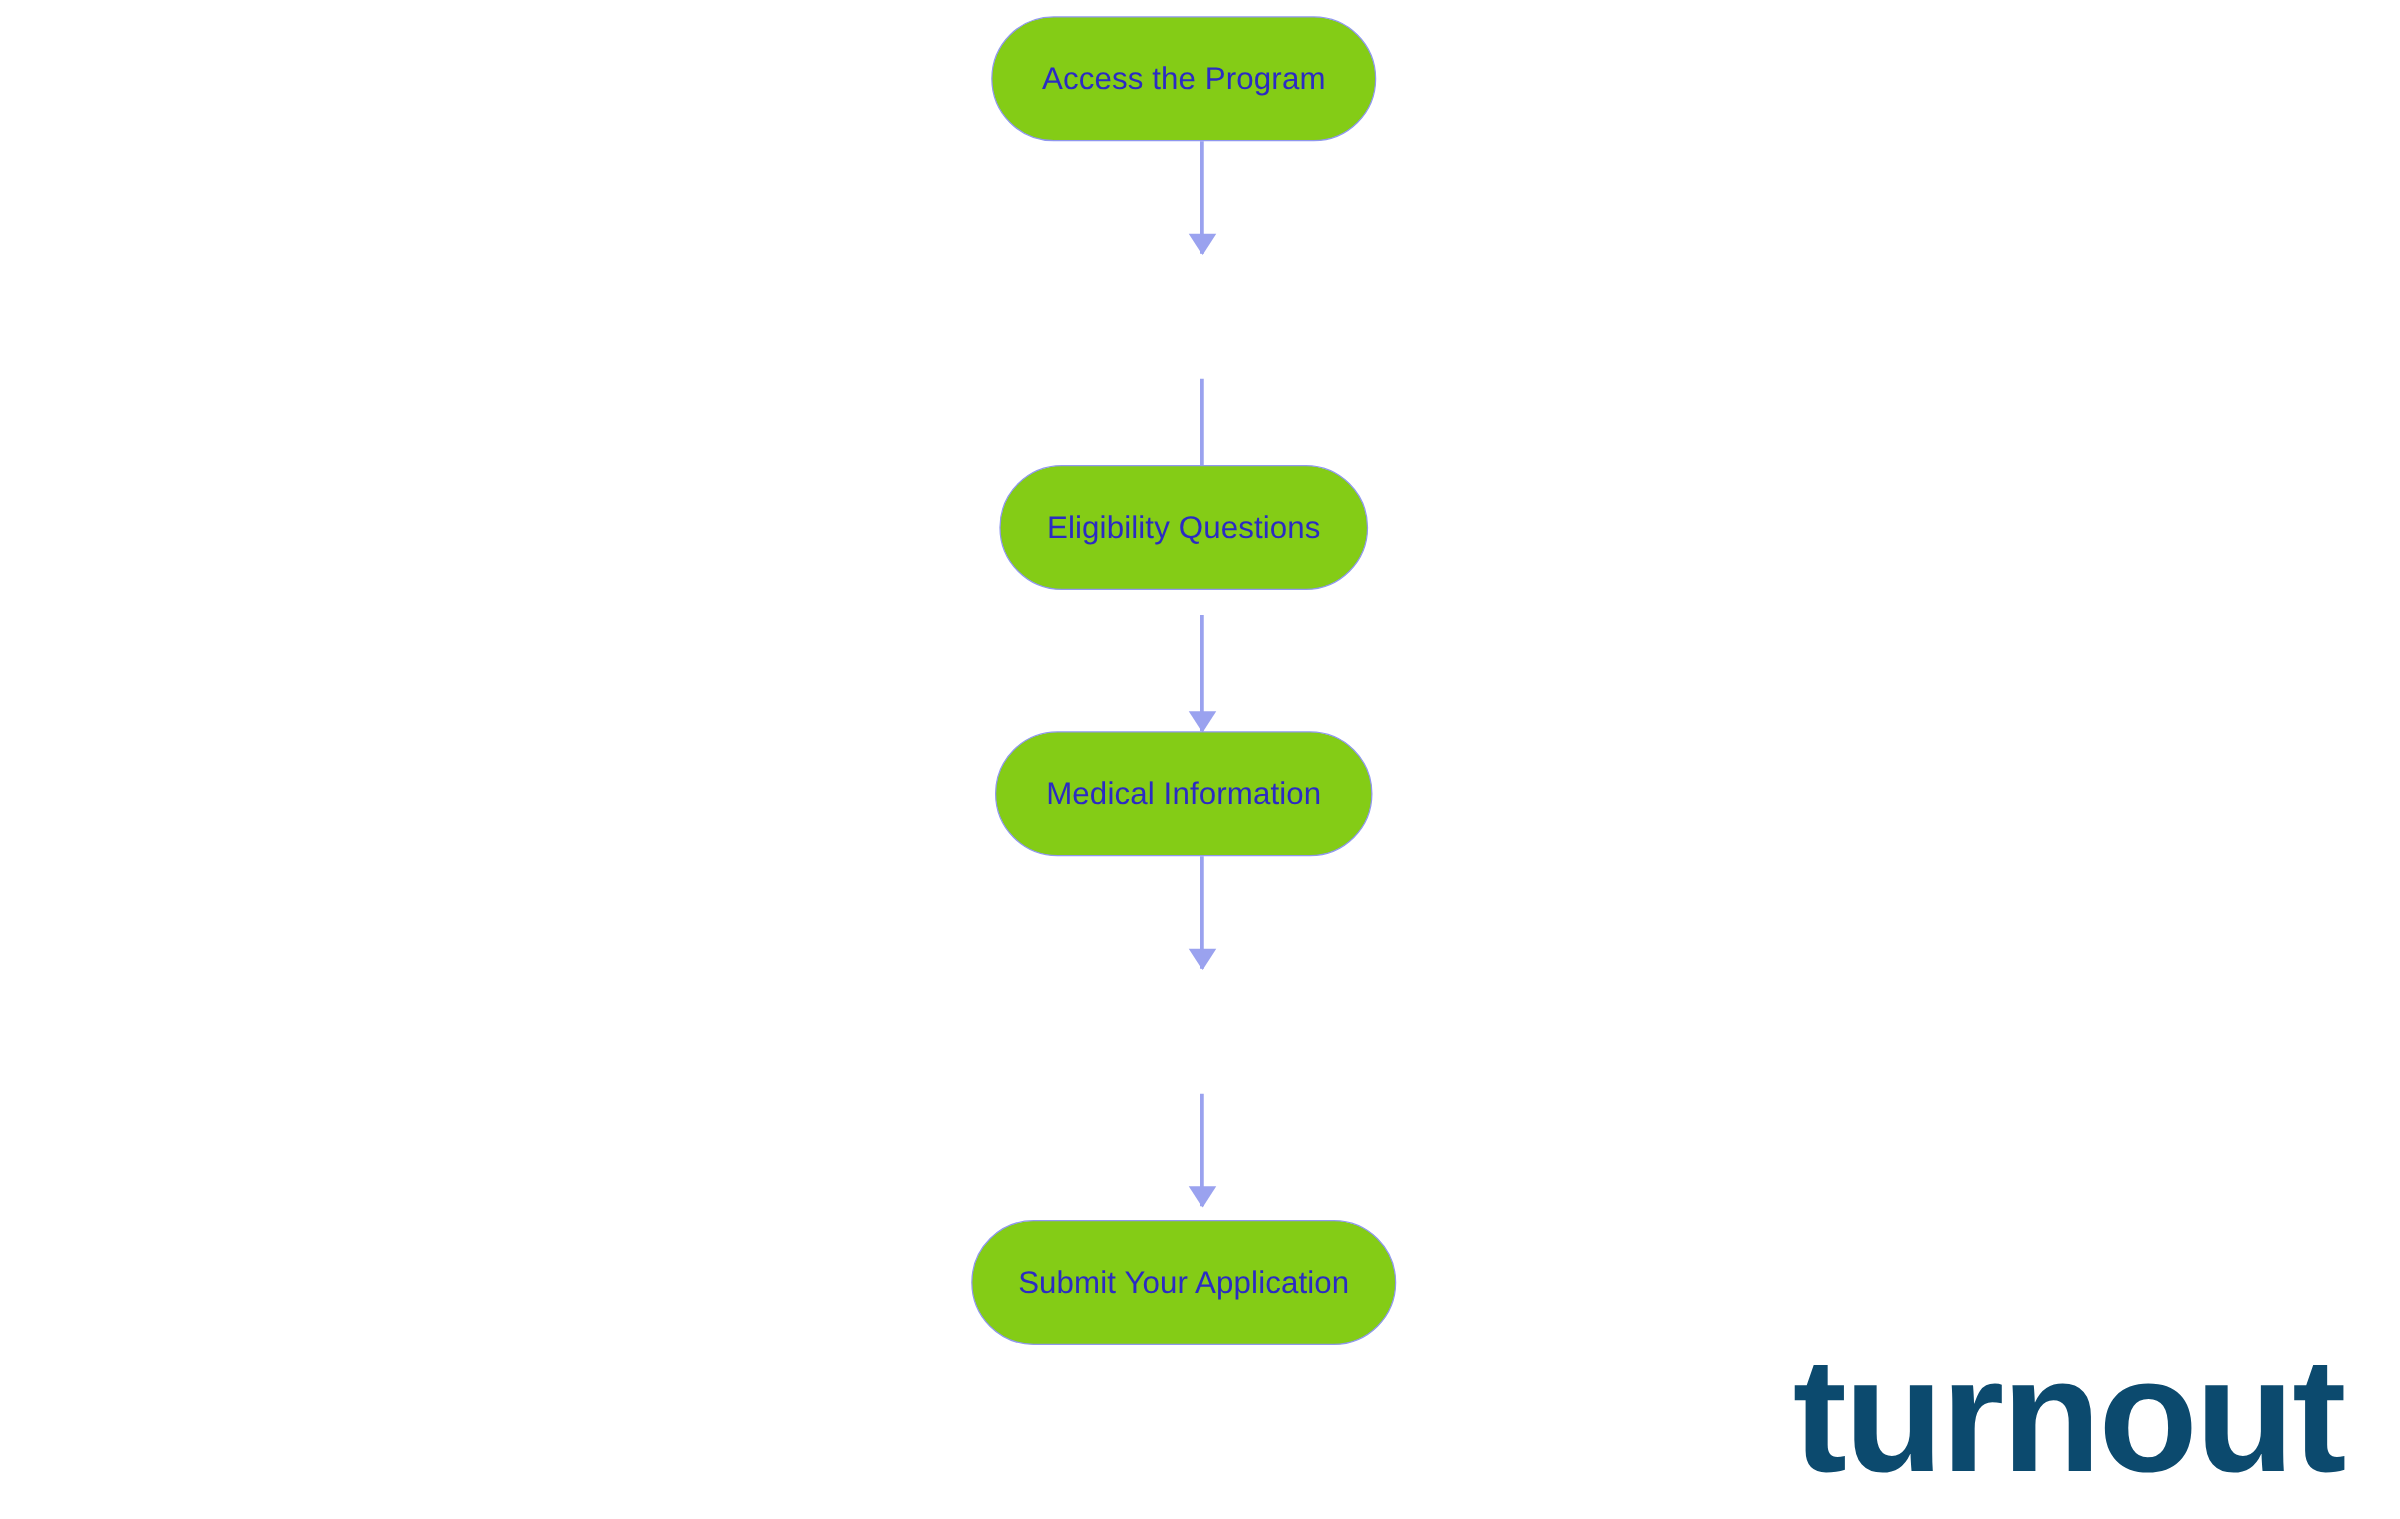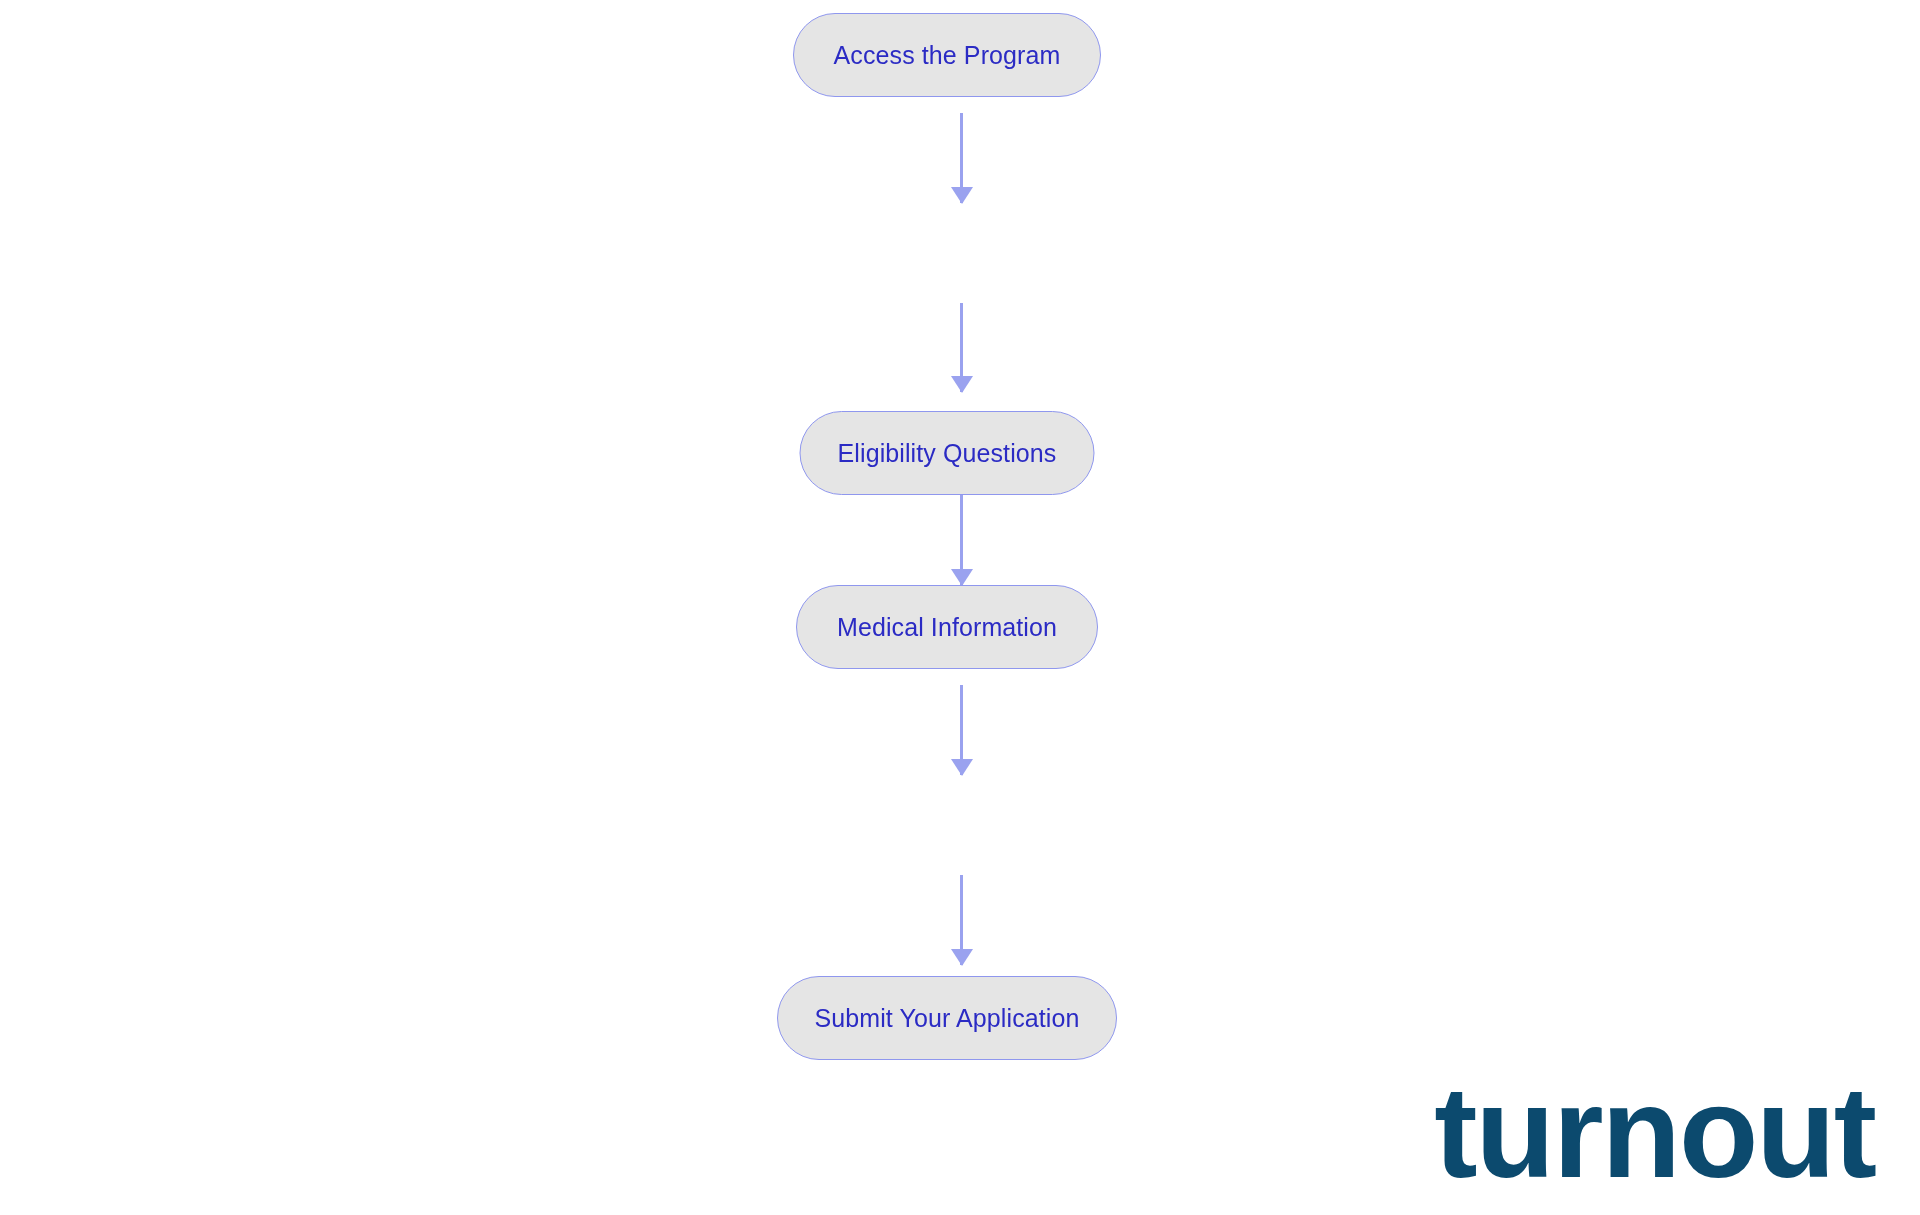--- a/index.html
+++ b/index.html
@@ -34,43 +34,43 @@
     display: flex;
     flex-direction: column;
     align-items: center;
   }
 
   
   .node {
     position: absolute;
     left: 50%;
     transform: translateX(-50%);
-    height: 84px;
+    height: 100px;
     display: flex;
     align-items: center;
     justify-content: center;
-    background: #e5e5e5;
+    background: #84cc16;
     border: 1.6px solid #8f97ee;
     border-radius: 50px;
     padding: 0 34px;
     white-space: nowrap;
   }
 
   .node-label {
     font-size: 25px;
     line-height: 1;
     color: #2b2bc4;
     letter-spacing: 0.1px;
     font-weight: 400;
   }
 
   
   .node.n0 { top: 13px;  min-width: 308px; margin-left: -13px; }
   .node.n1 { top: 203px; min-width: 312px; margin-left: -13px; }
-  .node.n2 { top: 411px; min-width: 295px; margin-left: -13px; align-items: center; }
+  .node.n2 { top: 372px; min-width: 295px; margin-left: -13px; align-items: center; }
   .node.n3 { top: 585px; min-width: 302px; margin-left: -13px; }
   .node.n4 { top: 775px; min-width: 344px; margin-left: -13px; }
   .node.n5 { top: 965px; min-width: 340px; margin-left: -13px; margin-top: 11px; }
 
   
   .edge {
     position: absolute;
     left: 960px;
     width: 3px;
     background: #9aa2ef;

